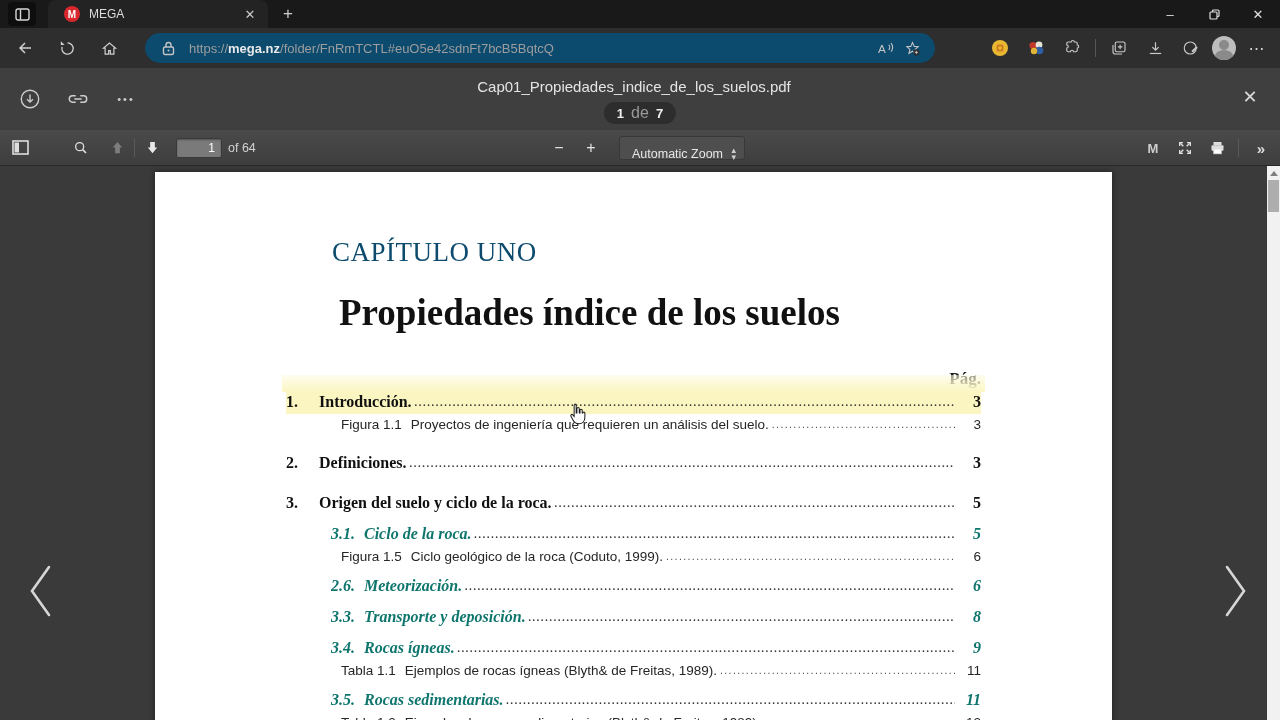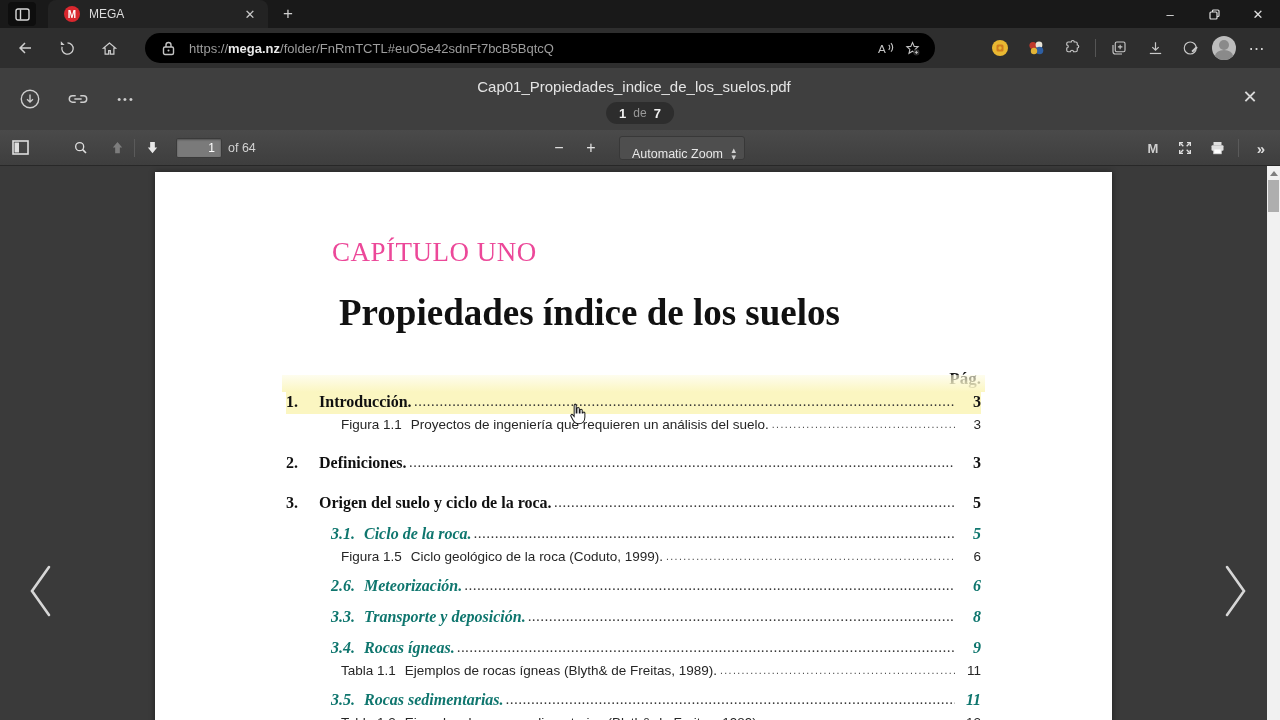--- a/index.html
+++ b/index.html
@@ -13,40 +13,40 @@
   .tab-favicon { width:16px; height:16px; border-radius:50%; background:#d9272e; color:#fff; font-size:10px; font-weight:bold; display:flex; align-items:center; justify-content:center; margin-left:8px; }
   .tab-title { color:#dcdcdc; font-size:12px; margin-left:9px; flex:1; }
   .tab-close { color:#c8c8c8; font-size:13px; width:20px; height:20px; display:flex; align-items:center; justify-content:center; border-radius:4px; }
   .new-tab { position:absolute; left:276px; top:3px; width:24px; height:22px; color:#cfcfcf; font-size:17px; display:flex; align-items:center; justify-content:center; }
   .win-controls { position:absolute; right:0; top:0; height:28px; display:flex; }
   .win-btn { width:44px; height:28px; display:flex; align-items:center; justify-content:center; color:#e0e0e0; font-size:13px; }
 
   
   .addressbar { position:absolute; left:0; top:28px; width:1280px; height:40px; background:#2e2e2e; display:flex; align-items:center; }
   .nav-btn { width:34px; height:30px; display:flex; align-items:center; justify-content:center; margin-left:8px; border-radius:4px; }
-  .url-pill { position:absolute; left:145px; top:5px; width:790px; height:30px; background:#000000; border-radius:15px; display:flex; align-items:center; padding:0 10px; }
+  .url-pill { position:absolute; left:145px; top:5px; width:790px; height:30px; background:#0c4a6e; border-radius:15px; display:flex; align-items:center; padding:0 10px; }
   .url-text { font-size:13px; color:#9d9d9d; margin-left:8px; white-space:nowrap; overflow:hidden; flex:1; }
   .url-text b { color:#e9e9e9; font-weight:700; }
   .pill-icon { width:26px; height:24px; display:flex; align-items:center; justify-content:center; color:#bdbdbd; }
   .ext-area { position:absolute; right:8px; top:5px; height:30px; display:flex; align-items:center; gap:6px; }
   .ext-btn { width:30px; height:28px; display:flex; align-items:center; justify-content:center; border-radius:4px; }
   .vsep { width:1px; height:18px; background:#555; margin:0 2px; }
   .avatar { width:24px; height:24px; border-radius:50%; background:#bdbdbd; overflow:hidden; position:relative; }
   .avatar::before { content:""; position:absolute; left:7px; top:4px; width:10px; height:10px; border-radius:50%; background:#8a8a8a; }
   .avatar::after { content:""; position:absolute; left:3px; top:14px; width:18px; height:12px; border-radius:50% 50% 0 0; background:#8a8a8a; }
   .ellipsis { color:#d5d5d5; font-size:16px; letter-spacing:1px; }
 
   
   .mega-header { position:absolute; left:0; top:68px; width:1280px; height:62px; background:#3f3f3f; }
   .mh-left { position:absolute; left:14px; top:16px; display:flex; align-items:center; gap:16px; }
   .mh-btn { width:32px; height:30px; display:flex; align-items:center; justify-content:center; color:#cfcfcf; border-radius:4px; }
   .mh-title { position:absolute; left:0; right:12px; top:10px; text-align:center; color:#e4e4e4; font-size:15px; }
   .page-badge { position:absolute; left:50%; transform:translateX(-50%); top:34px; height:22px; background:#2d2d2d; border-radius:11px; display:flex; align-items:center; gap:7px; padding:0 13px; font-size:13px; }
   .page-badge .num { color:#f0f0f0; font-weight:700; }
-  .page-badge .sep { color:#9a9a9a; font-size:12px; }
+  .page-badge .sep { color:#9a9a9a; font-size:16px; }
   .mh-close { position:absolute; right:14px; top:14px; width:32px; height:30px; display:flex; align-items:center; justify-content:center; color:#d9d9d9; font-size:18px; }
 
   
   .pdf-toolbar { position:absolute; left:0; top:130px; width:1280px; height:36px;
                  background:linear-gradient(#4a4a4a,#3e3e3e); border-bottom:1px solid #282828;
                  display:flex; align-items:center; }
   .pt-btn { width:28px; height:26px; display:flex; align-items:center; justify-content:center; border-radius:3px; }
   .pt-sep { width:1px; height:18px; background:#2f2f2f; border-right:1px solid #5a5a5a; margin:0 3px; }
   .page-input { width:46px; height:20px; background:#7a7a7a; border:1px solid #3a3a3a; border-radius:2px;
                 color:#fff; font-size:12px; text-align:right; padding-right:6px; margin:0 6px 0 10px;
@@ -61,21 +61,21 @@
   .zs-arrows { font-size:9px; color:#cfcfcf; line-height:7px; display:flex; flex-direction:column; }
   .pt-right { position:absolute; right:6px; top:5px; display:flex; align-items:center; gap:4px; }
   .m-letter { color:#cfcfcf; font-size:13px; font-weight:700; font-family:"Liberation Sans",sans-serif; }
   .chev2 { color:#dcdcdc; font-size:15px; font-weight:700; letter-spacing:-2px; }
 
   
   .viewer { position:absolute; left:0; top:166px; width:1280px; height:554px; background:#3a3a3a; }
   .page { position:absolute; left:155px; top:6px; width:957px; height:560px; background:#ffffff;
           box-shadow:0 0 6px rgba(0,0,0,.45); color:#151515; }
   .kicker { position:absolute; left:177px; top:65px; font-family:"Liberation Serif",serif;
-            font-size:27px; letter-spacing:.5px; color:#ec4899; }
+            font-size:27px; letter-spacing:.5px; color:#0c4a6e; }
   .doc-title { position:absolute; left:184px; top:119px; font-family:"Liberation Serif",serif;
                font-weight:700; font-size:37px; color:#111; }
   .pag-label { position:absolute; right:131px; top:180px; font-family:"Liberation Serif",serif;
                font-size:17px; font-weight:700; color:#1a1a1a;margin-top:17px; }
   .toc { position:absolute; left:131px; right:131px; top:220px; }
   .toc-row { display:flex; align-items:baseline; line-height:20px; position:relative; }
   .toc-num  { flex:none; }
   .toc-title{ flex:none; white-space:nowrap; }
   .toc-page { flex:none; width:26px; text-align:right; }
   .dots { flex:1; overflow:hidden; white-space:nowrap; font-size:10.5px; letter-spacing:1.6px;

